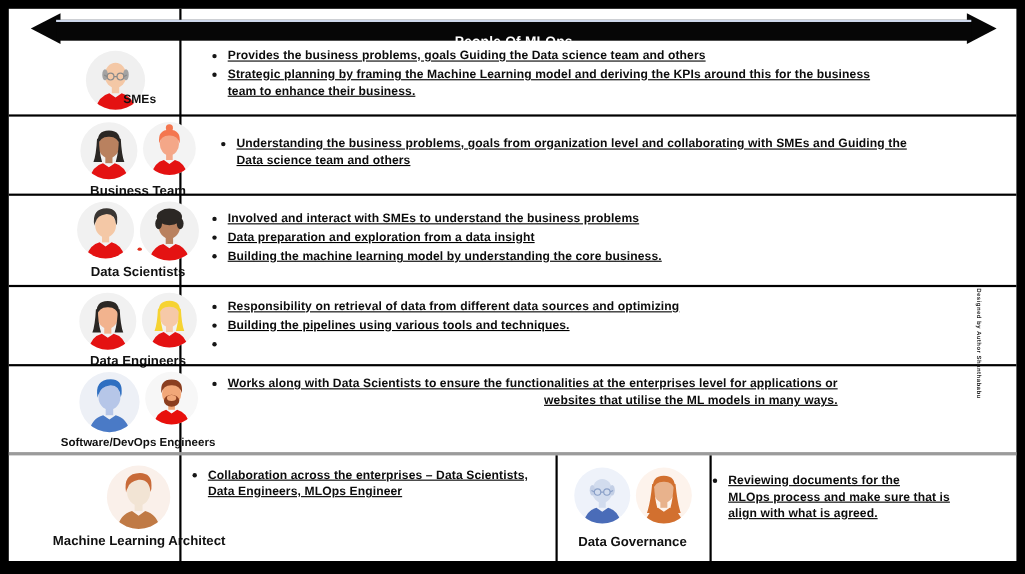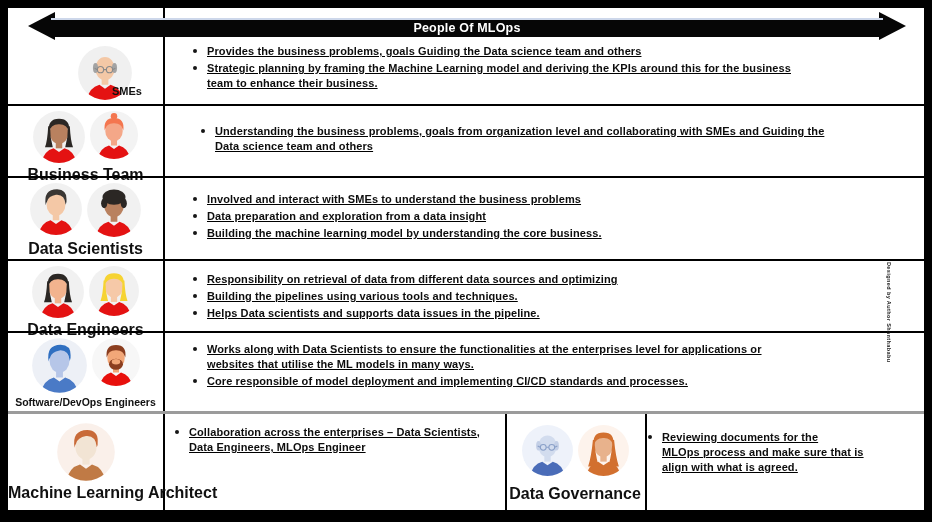--- a/index.html
+++ b/index.html
@@ -9,32 +9,32 @@
   }
   .sheet{position:absolute;left:8px;top:8px;width:916px;height:502px;background:#ffffff;}
   .vline{position:absolute;left:155px;top:0;width:2px;height:502px;background:#000;}
   
   .arrow{position:absolute;left:20px;top:4px;width:878px;height:28px;}
   .arrow .bar{position:absolute;left:23px;right:23px;top:6px;height:17px;background:#060606;border-top:2px solid #cdd7ea;}
   .arrow .head-l{position:absolute;left:0;top:0;width:0;height:0;
     border-top:14px solid transparent;border-bottom:14px solid transparent;border-right:27px solid #060606;}
   .arrow .head-r{position:absolute;right:0;top:0;width:0;height:0;
     border-top:14px solid transparent;border-bottom:14px solid transparent;border-left:27px solid #060606;}
-  .arrow .title{position:absolute;left:0;right:0;top:0;height:17px;line-height:17px;text-align:center;
+  .arrow .title{position:absolute;left:0;right:0;top:10px;height:17px;line-height:17px;text-align:center;
     color:#fff;font-size:12.5px;font-weight:700;letter-spacing:.2px;}
   
   .row{position:absolute;left:0;width:916px;}
   .hl{position:absolute;left:0;width:916px;height:2px;background:#000;}
   .hl-gray{position:absolute;left:0;width:916px;height:3px;background:#9b9b9b;}
   .r6v{position:absolute;top:406px;width:2px;height:96px;background:#000;}
-  .lcell{position:absolute;left:0;top:0;width:155px;height:100%;}
+  .lcell{position:absolute;left:0;top:0;width:155px;height:100%;padding-left:40px;}
   .avwrap{display:flex;align-items:flex-start;justify-content:center;padding-top:4px;}
   .avatar{display:inline-block;line-height:0;}
   .avatar + .avatar{margin-left:3px;}
-  .rlabel{display:block;text-align:center;font-size:16px;font-weight:700;color:#111;margin-top:2px;white-space:nowrap;}
+  .rlabel{display:block;text-align:center;font-size:12px;font-weight:700;color:#111;margin-top:2px;white-space:nowrap;}
   .bullets{position:absolute;text-decoration:underline;}
   .bullet{display:flex;margin-bottom:2px;}
   .dot{width:4px;height:4px;border-radius:50%;background:#161616;margin-top:5px;flex:none;}
   .btxt{font-size:11px;font-weight:700;color:#0d0d0d;line-height:15px;white-space:pre-line;margin-left:10px;letter-spacing:.1px;}
   .wm{position:absolute;left:878px;top:254px;height:160px;writing-mode:vertical-rl;
      font-size:5.5px;font-weight:700;color:#1c1c1c;letter-spacing:.4px;white-space:nowrap;}
   .red-mark{position:absolute;left:117px;top:119px;width:4px;height:3px;background:#e0301e;border-radius:50%;}
   
   .sme-av{position:absolute;left:69px;top:5px;}
   .sme-label{position:absolute;left:104px;top:49px;font-size:11px;font-weight:700;color:#111;}
@@ -239,21 +239,20 @@
       <div class="bullet">
           <span class="dot"></span>
           <span class="btxt">Responsibility on retrieval of data from different data sources and optimizing</span>
         </div>
       <div class="bullet">
           <span class="dot"></span>
           <span class="btxt">Building the pipelines using various tools and techniques.</span>
         </div>
       <div class="bullet">
           <span class="dot"></span>
-          <span class="btxt">Helps Data scientists and supports data issues in the pipeline.</span>
         </div>
     </div>
   </div>
   <div class="hl" style="top:323px;"></div>
 
   <div class="row" style="top:325px;height:76px;">
     <div class="lcell">
       <div class="avwrap">
           <span class="avatar" style="width:57px;height:57px"><svg viewBox="0 0 100 100" width="57" height="57">
               <defs>
@@ -281,29 +280,25 @@
                 <path d="M16,104 Q20,76 40,71 L50,78 L60,71 Q80,76 84,104 Z" fill="#e8100c"></path>
                 <ellipse cx="50" cy="42" rx="17.5" ry="20.5" fill="#f2a778"></ellipse>
                 <path d="M31.5,41 Q28,16 50,16 Q72,16 68.5,41 Q65,26 50,26.5 Q35,26 31.5,41 Z" fill="#8b3e1f"></path>
                 <ellipse cx="50" cy="54.5" rx="14" ry="11" fill="#8b3e1f"></ellipse>
                 <ellipse cx="50" cy="49.5" rx="8.5" ry="5.5" fill="#f2a778"></ellipse>
               </g>
             </svg></span>
         </div>
       <span class="rlabel" style="font-size:10.5px;">Software/DevOps  Engineers</span>
     </div>
-    <div class="bullets" style="left:185px;top:9px;">
+    <div class="bullets" style="left:185px;top:9px;text-align:right;">
       <div class="bullet">
           <span class="dot"></span>
           <span class="btxt">Works along with Data Scientists to ensure the functionalities at the enterprises level for applications or
 websites that utilise the ML models in many ways.</span>
-        </div>
-      <div class="bullet">
-          <span class="dot"></span>
-          <span class="btxt">Core responsible of model deployment and  implementing CI/CD standards and processes.</span>
         </div>
     </div>
   </div>
   <div class="hl-gray" style="top:403px;"></div>
 
   <div class="row" style="top:406px;height:96px;">
     <div class="lcell">
       <div class="avwrap" style="padding-top:8px;">
           <span class="avatar" style="width:60px;height:60px"><svg viewBox="0 0 100 100" width="60" height="60">
               <defs>

